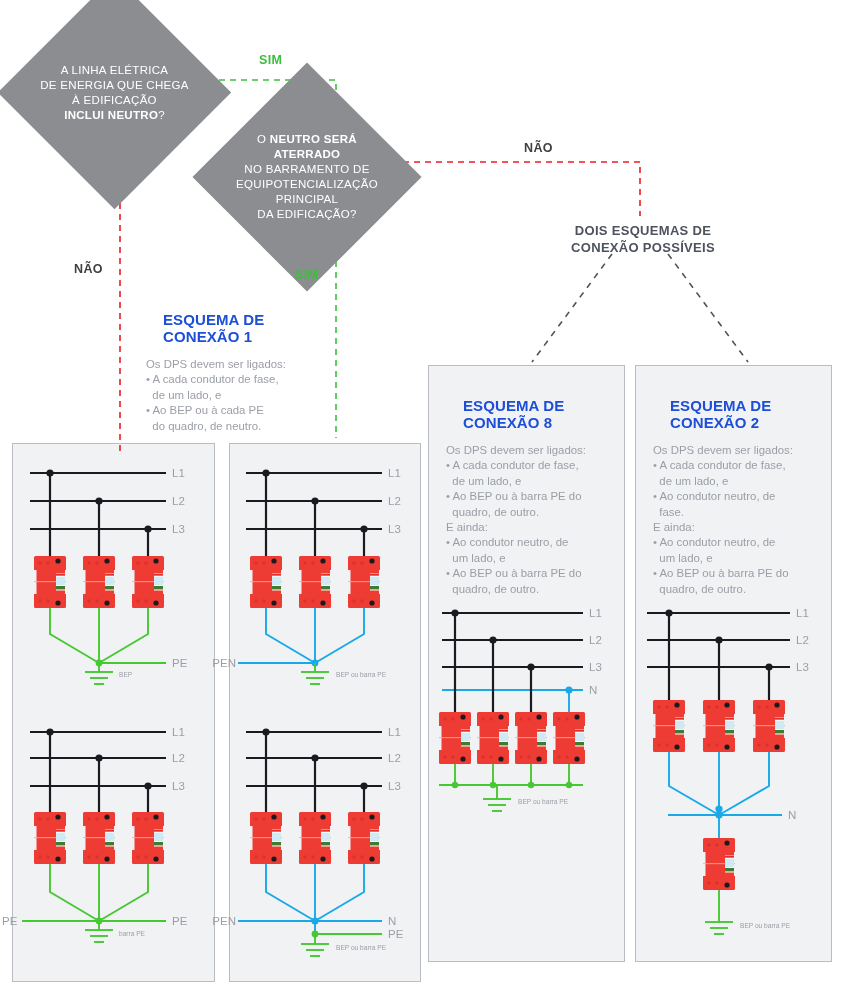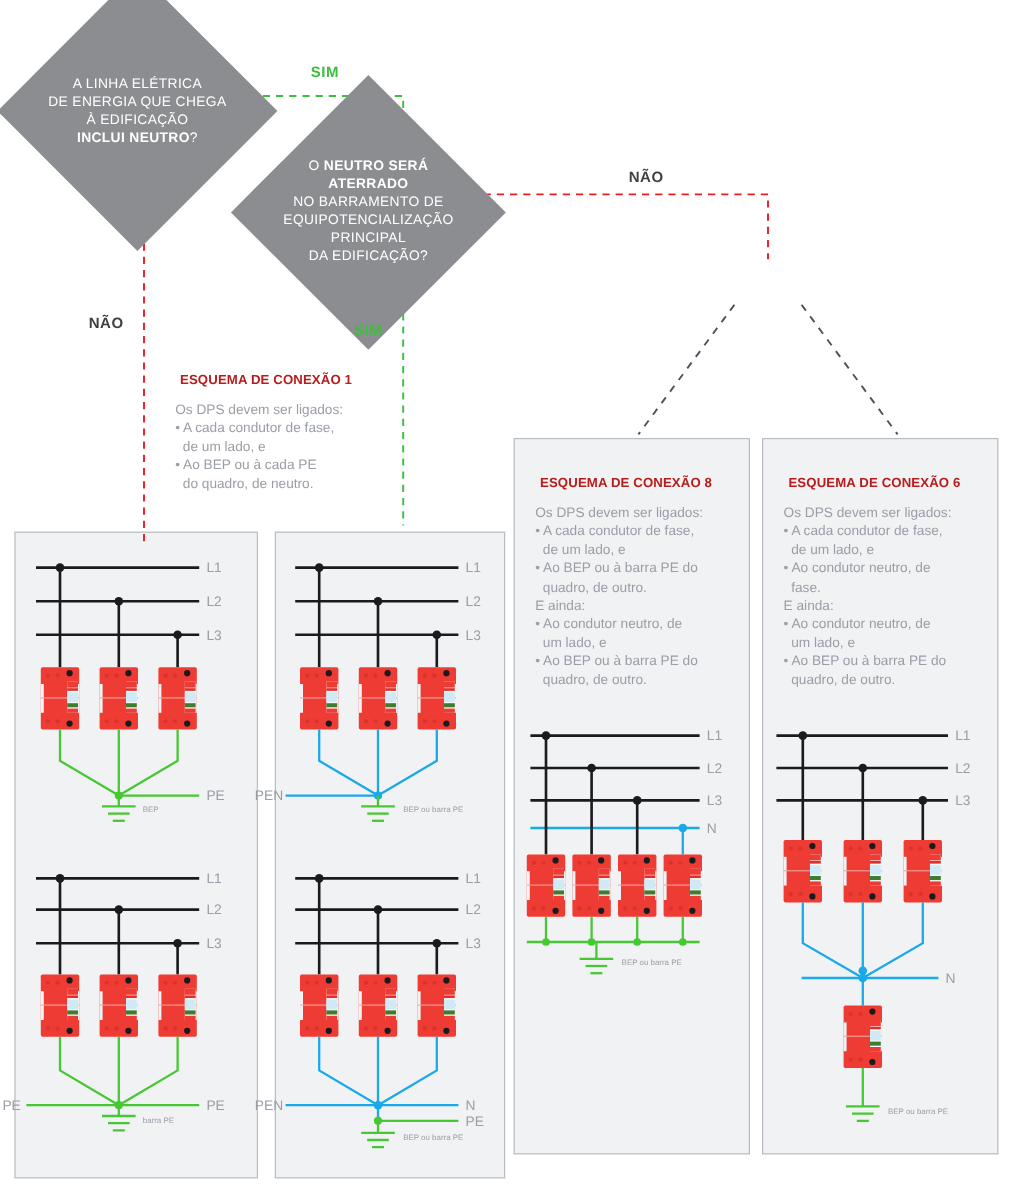--- a/index.html
+++ b/index.html
@@ -54,25 +54,25 @@
   #dois-esquemas{
     position:absolute;left:523px;top:222px;width:240px;
     text-align:center;
     color:#4d525c;
     font-size:13px;font-weight:bold;line-height:17px;
     letter-spacing:.3px;
   }
 
   
   .scheme-head{
-    color:#b91c1c;
-    font-size:11px;
+    color:#1d4ed8;
+    font-size:15px;
     font-weight:bold;
     letter-spacing:.1px;
-    margin:0 0 12px 4px;
+    margin:0 0 12px 17px;
   }
   .scheme-body{
     color:#9a9ea6;
     font-size:11.4px;
     line-height:15.4px;
   }
   .scheme-body .ln{white-space:pre;}
 
   #txt1{position:absolute;left:146px;top:311px;width:180px;}
 
@@ -360,20 +360,24 @@
       <span>PRINCIPAL</span><br>
       <span>DA EDIFICAÇÃO?</span>
     </div>
   </div>
 
   <div class="flowlbl sim" id="lbl-sim1">SIM</div>
   <div class="flowlbl nao" id="lbl-nao1">NÃO</div>
   <div class="flowlbl sim" id="lbl-sim2">SIM</div>
   <div class="flowlbl nao" id="lbl-nao2">NÃO</div>
 
+  <div id="dois-esquemas">
+    <span>DOIS ESQUEMAS DE</span><br>
+    <span>CONEXÃO POSSÍVEIS</span>
+  </div>
 
   <div id="txt1">
     <div class="scheme-head">ESQUEMA DE CONEXÃO 1</div>
     <div class="scheme-body">
       <div class="ln">Os DPS devem ser ligados:</div>
       <div class="ln">• A cada condutor de fase,</div>
       <div class="ln">  de um lado, e</div>
       <div class="ln">• Ao BEP ou à cada PE</div>
       <div class="ln">  do quadro, de neutro.</div>
     </div>
@@ -389,21 +393,21 @@
       <div class="ln">  quadro, de outro.</div>
       <div class="ln">E ainda:</div>
       <div class="ln">• Ao condutor neutro, de</div>
       <div class="ln">  um lado, e</div>
       <div class="ln">• Ao BEP ou à barra PE do</div>
       <div class="ln">  quadro, de outro.</div>
     </div>
   </div>
 
   <div id="txt3">
-    <div class="scheme-head">ESQUEMA DE CONEXÃO 6</div>
+    <div class="scheme-head">ESQUEMA DE CONEXÃO 2</div>
     <div class="scheme-body">
       <div class="ln">Os DPS devem ser ligados:</div>
       <div class="ln">• A cada condutor de fase,</div>
       <div class="ln">  de um lado, e</div>
       <div class="ln">• Ao condutor neutro, de</div>
       <div class="ln">  fase.</div>
       <div class="ln">E ainda:</div>
       <div class="ln">• Ao condutor neutro, de</div>
       <div class="ln">  um lado, e</div>
       <div class="ln">• Ao BEP ou à barra PE do</div>

